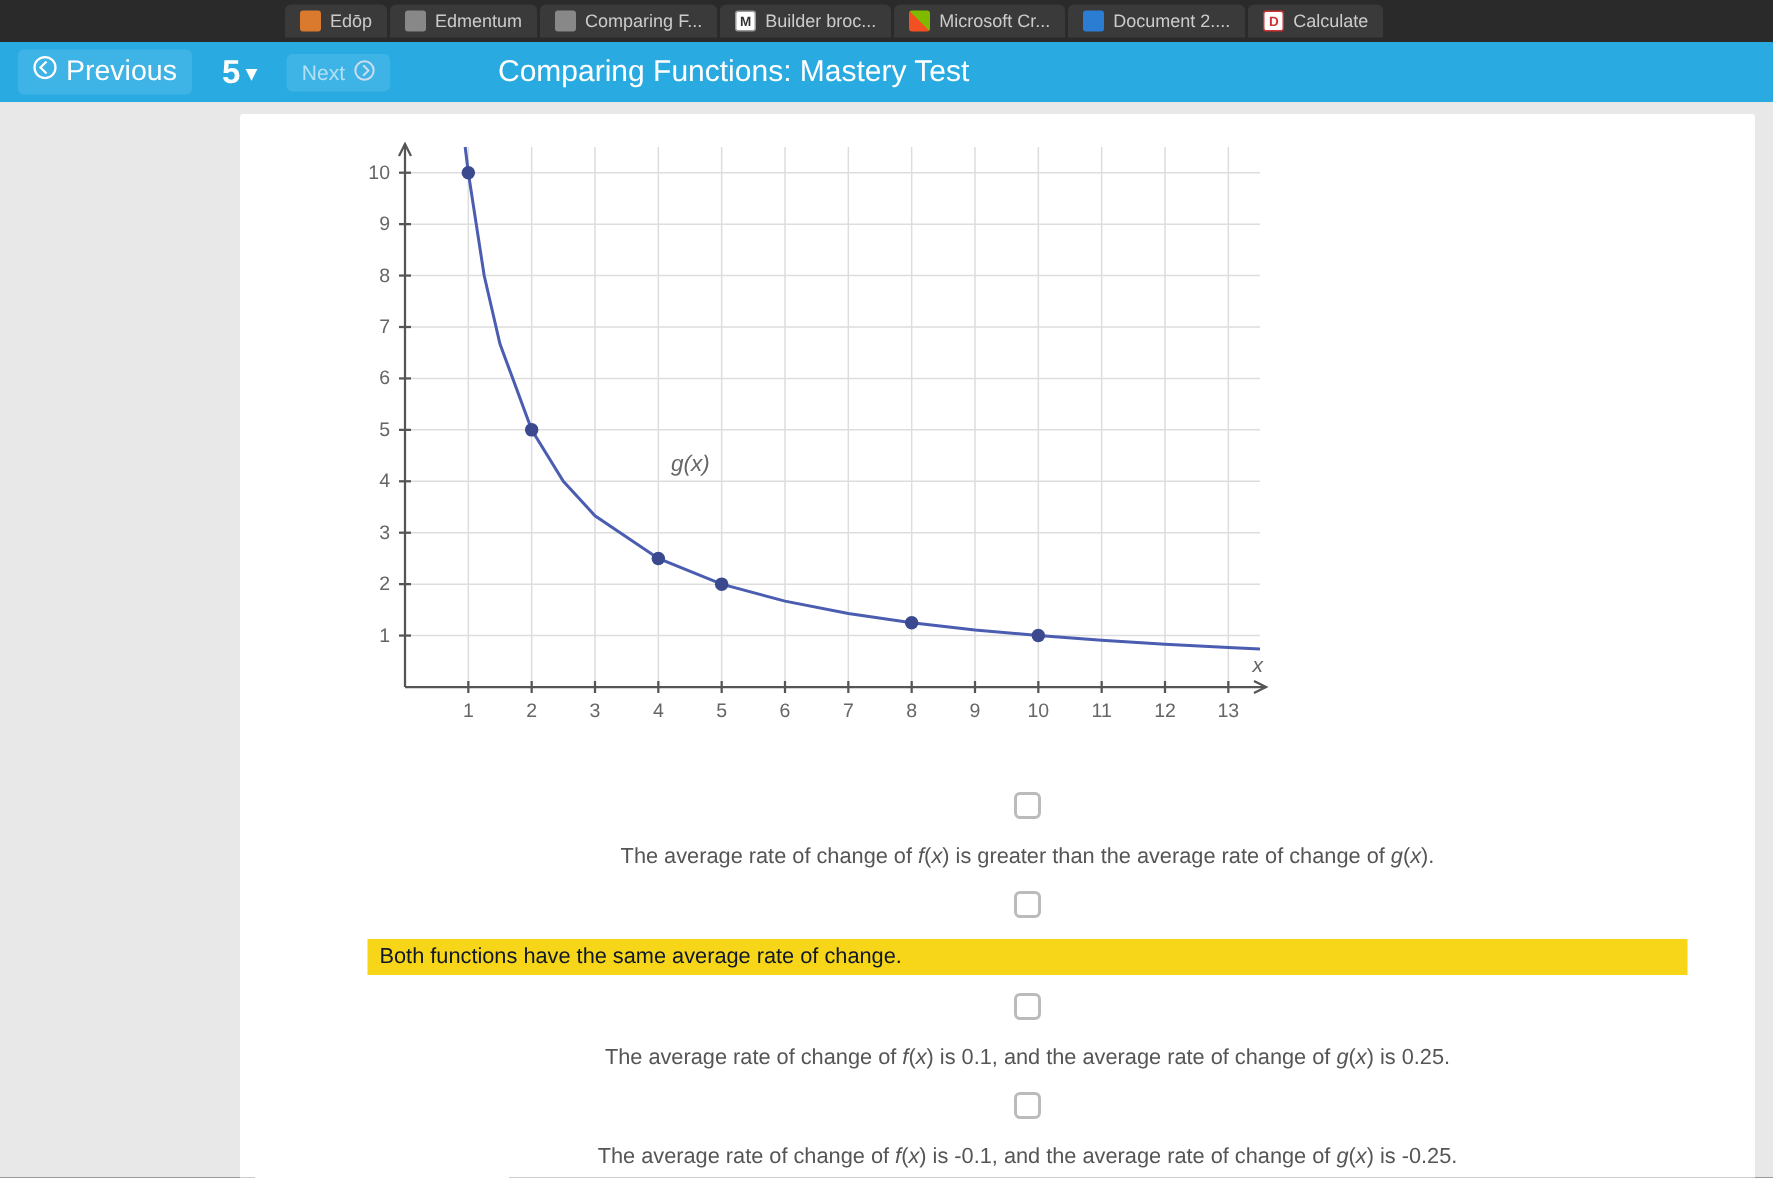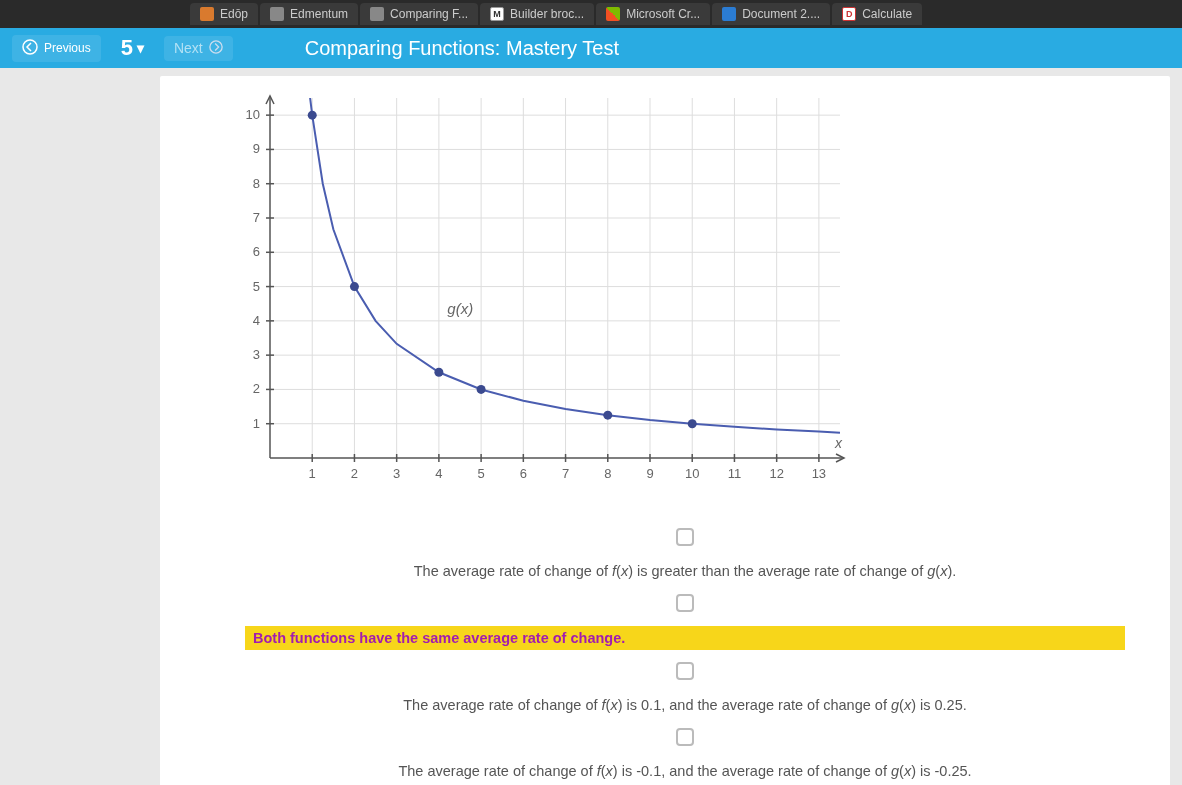--- a/index.html
+++ b/index.html
@@ -55,21 +55,21 @@
   font-size: 16px;
   gap: 12px;
 }
 .prev-btn {
   display: flex;
   align-items: center;
   gap: 6px;
   background: rgba(255,255,255,0.1);
   padding: 4px 10px;
   border-radius: 4px;
-  font-size: 12px;
+  font-size: 19px;
 }
 .prev-icon { display:inline-block; }
 .q-number {
   color: #fff;
   font-size: 22px;
   font-weight: bold;
   display: flex;
   align-items: center;
   gap: 4px;
   padding: 0 8px;
@@ -137,25 +137,24 @@
   width: 18px;
   height: 18px;
   border: 2px solid #bbb;
   border-radius: 4px;
   flex-shrink: 0;
   background: #fff;
 }
 .option-text { padding: 3px 6px; }
 .highlighted {
   background: #f7d61a;
-  color: #a21caf;
+  color: #0f172a;
   display: inline-block;
   padding: 4px 8px;
   width: 880px;
-  font-weight: bold;
 }
 .fx { font-style: italic; }
 </style>
 </head>
 <body>
 
 <div class="browser-tabs">
   <div class="tab-item">
     <span class="tab-icon orange"></span>
     <span class="tab-text">Edōp</span>

